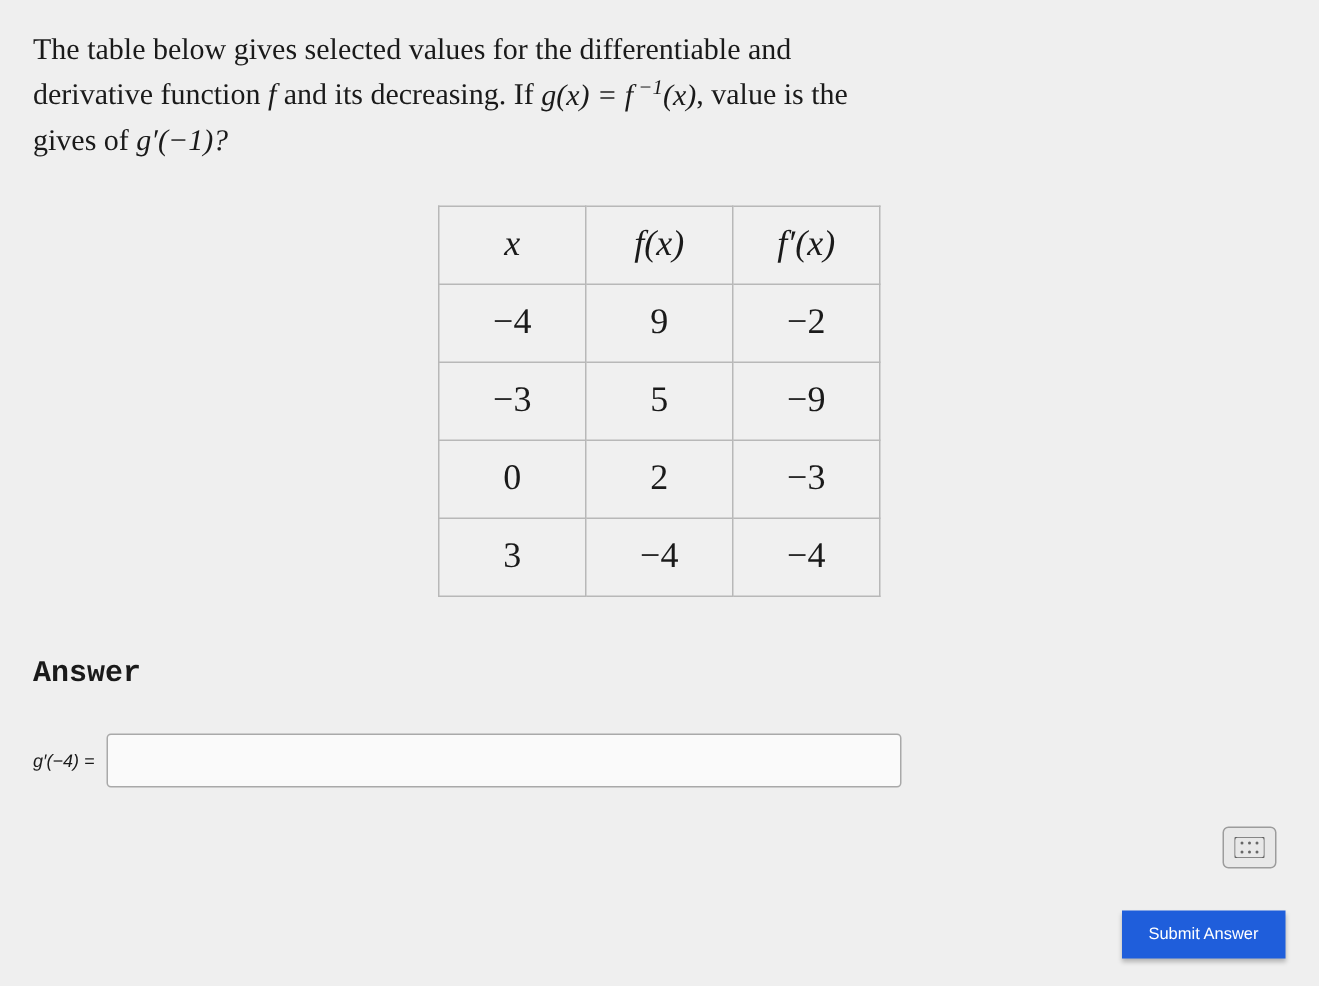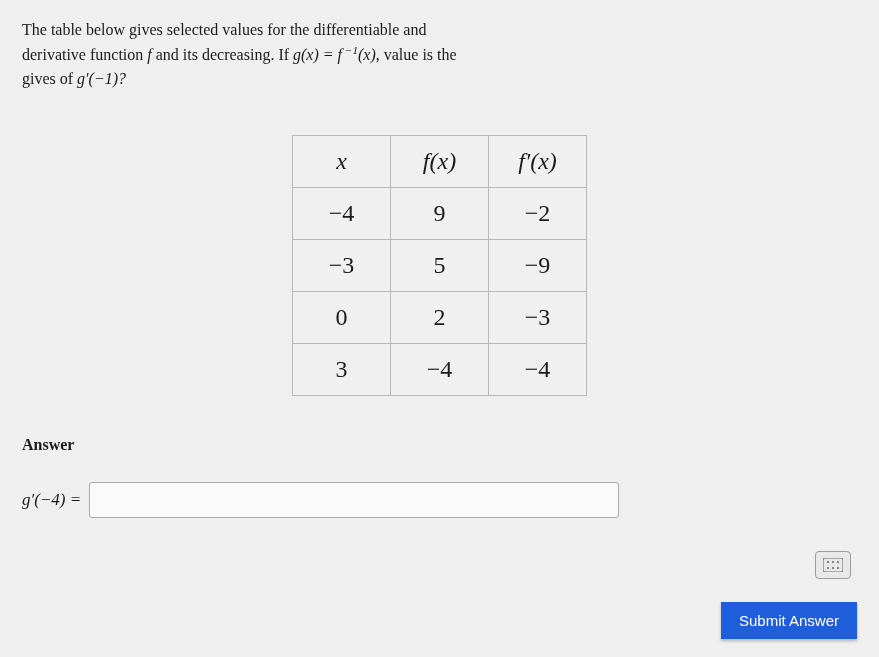--- a/index.html
+++ b/index.html
@@ -6,23 +6,23 @@
     body {
       width: 879px;
       height: 657px;
       font-family: Georgia, 'Times New Roman', serif;
       background: #efefef;
       color: #1a1a1a;
       padding: 18px 22px;
       position: relative;
     }
     .question {
-      font-size: 16px;
+      font-size: 20px;
       line-height: 1.5;
-      margin-bottom: 44px;
+      margin-bottom: 28px;
     }
     .question .math-i { font-style: italic; font-family: 'Times New Roman', serif; }
     .table-wrap {
       display: flex;
       justify-content: center;
       margin-bottom: 40px;
     }
     table {
       border-collapse: collapse;
       background: #f0f0f0;
@@ -35,54 +35,54 @@
       padding: 10px 0;
       width: 98px;
       height: 52px;
       font-weight: normal;
     }
     th { font-style: italic; }
     .answer-section {
       margin-top: 38px;
     }
     .answer-label {
-      font-size: 16px;
+      font-size: 20px;
       font-weight: bold;
       margin-bottom: 28px;
-      font-family: Liberation Serif, serif;
+      font-family: Liberation Mono, monospace;
     }
     .answer-row {
       display: flex;
       align-items: center;
       gap: 8px;
     }
     .answer-prefix {
-      font-size: 17px;
+      font-size: 12px;
       font-style: italic;
-      font-family: Liberation Serif, serif;
+      font-family: Liberation Sans, sans-serif;
     }
     .answer-input {
       flex: 1;
       height: 36px;
       border: 1px solid #a9a9a9;
       border-radius: 3px;
       background: #fafafa;
       font-size: 18px;
       padding: 0 8px;
       max-width: 530px;
     }
     .submit-btn {
       position: absolute;
       right: 22px;
       bottom: 18px;
       background: #1f5edb;
       color: #fff;
       border: none;
       padding: 10px 18px;
-      font-size: 15px;
+      font-size: 11px;
       font-family: Arial, sans-serif;
       box-shadow: 0 2px 3px rgba(0,0,0,0.25);
       cursor: pointer;
     }
     .keypad-icon {
       position: absolute;
       right: 28px;
       bottom: 78px;
       width: 36px;
       height: 28px;

